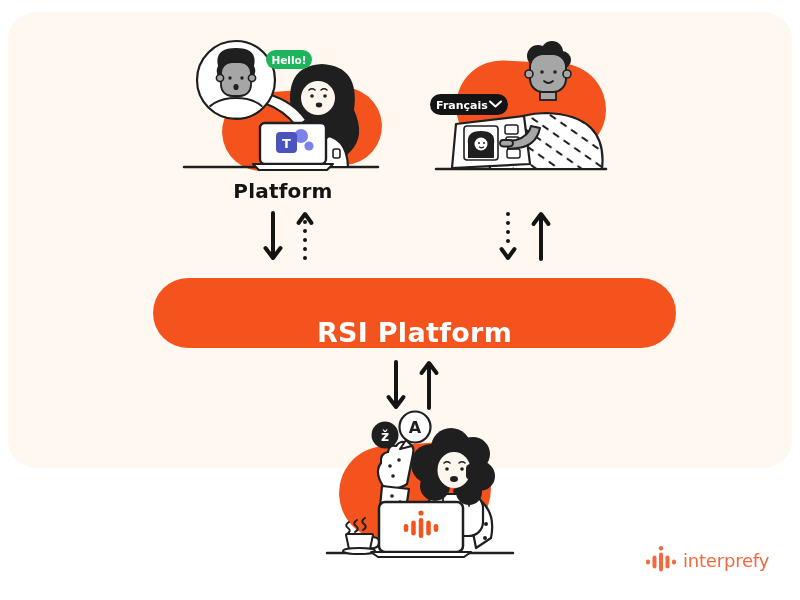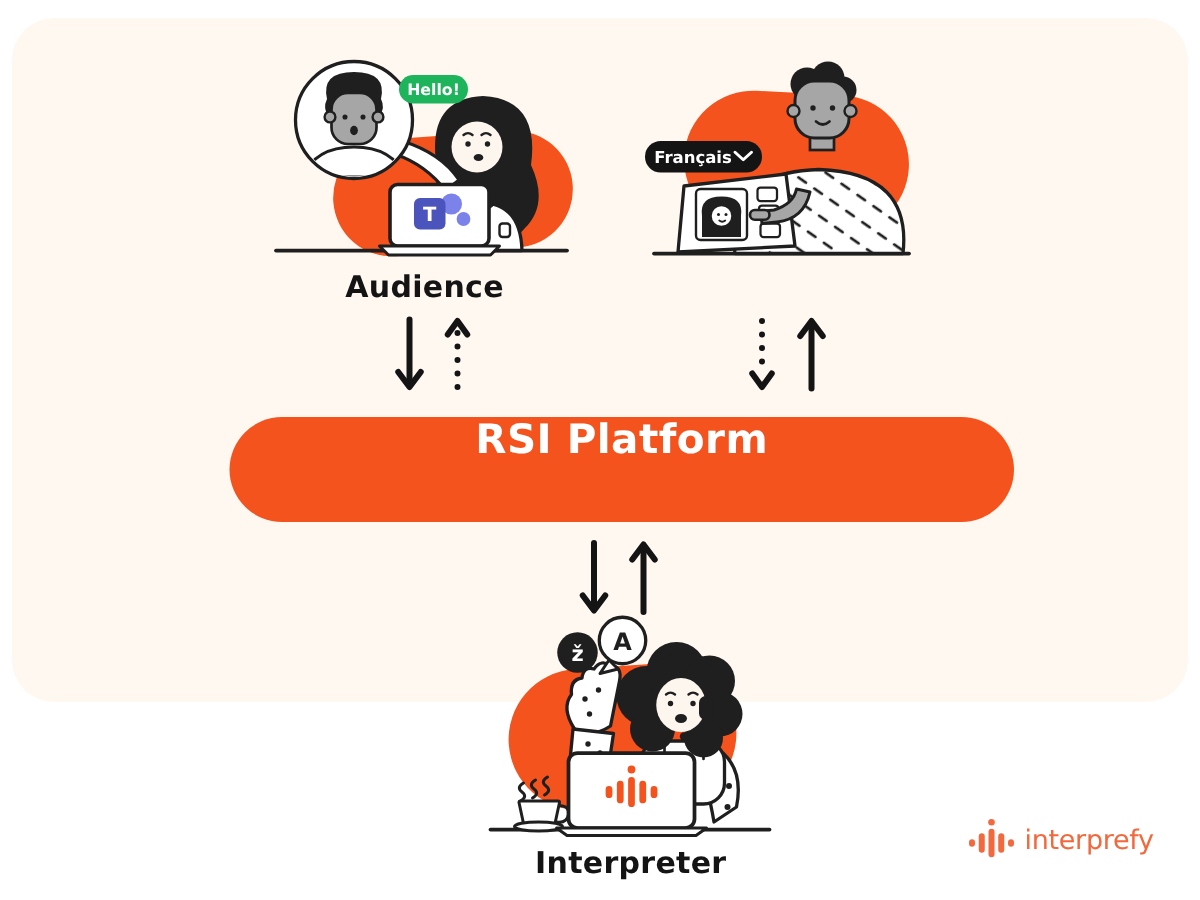--- a/index.html
+++ b/index.html
@@ -5,21 +5,21 @@
   html,body{margin:0;padding:0;background:#FFFFFF;}
   body{width:800px;height:600px;font-family:"DejaVu Sans",sans-serif;overflow:hidden;}
   .canvas{position:relative;width:800px;height:600px;background:#FFFFFF;}
   .card{position:absolute;left:8px;top:12px;width:784px;height:456px;background:#FFF8F1;border-radius:28px;}
   .node{position:absolute;display:flex;flex-direction:column;align-items:center;}
   .node-label{font-weight:bold;font-size:20px;color:#141414;letter-spacing:.2px;margin-top:3px;}
   .node-speaker{left:172px;top:24px;width:206px;}
   .node-audience{left:420px;top:26px;width:185px;text-align:right;}
   .node-interpreter{left:315px;top:398px;width:195px;}
   .platform-pill{position:absolute;left:145px;top:266px;width:523px;height:70px;background:#F4531D;
-    border-radius:35px;display:flex;align-items:flex-start;justify-content:center;
+    border-radius:35px;display:flex;align-items:flex-end;justify-content:center;
     color:#FFFFFF;font-weight:bold;font-size:27px;letter-spacing:.3px;}
   .arrow{position:absolute;width:22px;height:52px;}
   .logo{position:absolute;left:637px;top:533px;display:flex;align-items:center;gap:6px;}
   .logo-text{color:#F2693E;font-weight:normal;font-size:18px;letter-spacing:-.2px;}
   svg text{font-family:"DejaVu Sans",sans-serif;}
 </style>
 </head>
 <body>
 
 <div class="canvas">
@@ -72,21 +72,21 @@
           <rect x="80" y="87" width="66" height="41" rx="5" fill="#FFFFFF" stroke="#1F1F1F" stroke-width="2.4"></rect>
           <path d="M73 128 L153 128 L147 134 L79 134 Z" fill="#FFFFFF" stroke="#1F1F1F" stroke-width="2" stroke-linejoin="round"></path>
           <g>
             <circle cx="121" cy="100" r="7" fill="#7B83EB"></circle>
             <circle cx="129" cy="110" r="4.6" fill="#7B83EB"></circle>
             <rect x="96" y="96" width="21" height="21" rx="4" fill="#4B53BC"></rect>
             <text x="106.5" y="111.5" text-anchor="middle" font-size="13" font-weight="bold" fill="#FFFFFF">T</text>
           </g>
         </g>
       </svg>
-      <div class="node-label">Audience</div>
+      <div class="node-label">Platform</div>
     </div>
 
     <div class="node node-audience">
       <svg width="185" height="140" viewBox="0 0 185 140">
         <defs>
           <pattern id="dashes" width="13" height="13" patternUnits="userSpaceOnUse" patternTransform="rotate(35)">
             <line x1="1.5" y1="6" x2="7.5" y2="6" stroke="#1F1F1F" stroke-width="1.8" stroke-linecap="round"></line>
           </pattern>
         </defs>
 
@@ -236,21 +236,20 @@
         </g>
 
         <g>
           <circle cx="62" cy="25" r="13.5" fill="#1F1F1F"></circle>
           <text x="62" y="30.5" text-anchor="middle" font-size="14" font-weight="bold" fill="#FFFFFF">ž</text>
           <path d="M83 30 l-6 9 l12 -3 z" fill="#FFFFFF" stroke="#1F1F1F" stroke-width="2" stroke-linejoin="round"></path>
           <circle cx="92" cy="17" r="15.5" fill="#FFFFFF" stroke="#1F1F1F" stroke-width="2.2"></circle>
           <text x="92" y="23" text-anchor="middle" font-size="16" font-weight="bold" fill="#1F1F1F">A</text>
         </g>
       </svg>
-      <div class="node-label">Interpreter</div>
     </div>
 
     <div class="logo">
       <svg width="32" height="30" viewBox="0 0 32 30">
         <g fill="#F2693E">
           <rect x="1" y="14.5" width="4" height="5" rx="2"></rect>
           <rect x="7.5" y="10.5" width="4" height="13" rx="2"></rect>
           <rect x="14" y="7.5" width="4" height="19" rx="2"></rect>
           <circle cx="16" cy="3.2" r="2.2"></circle>
           <rect x="20.5" y="10.5" width="4" height="13" rx="2"></rect>

